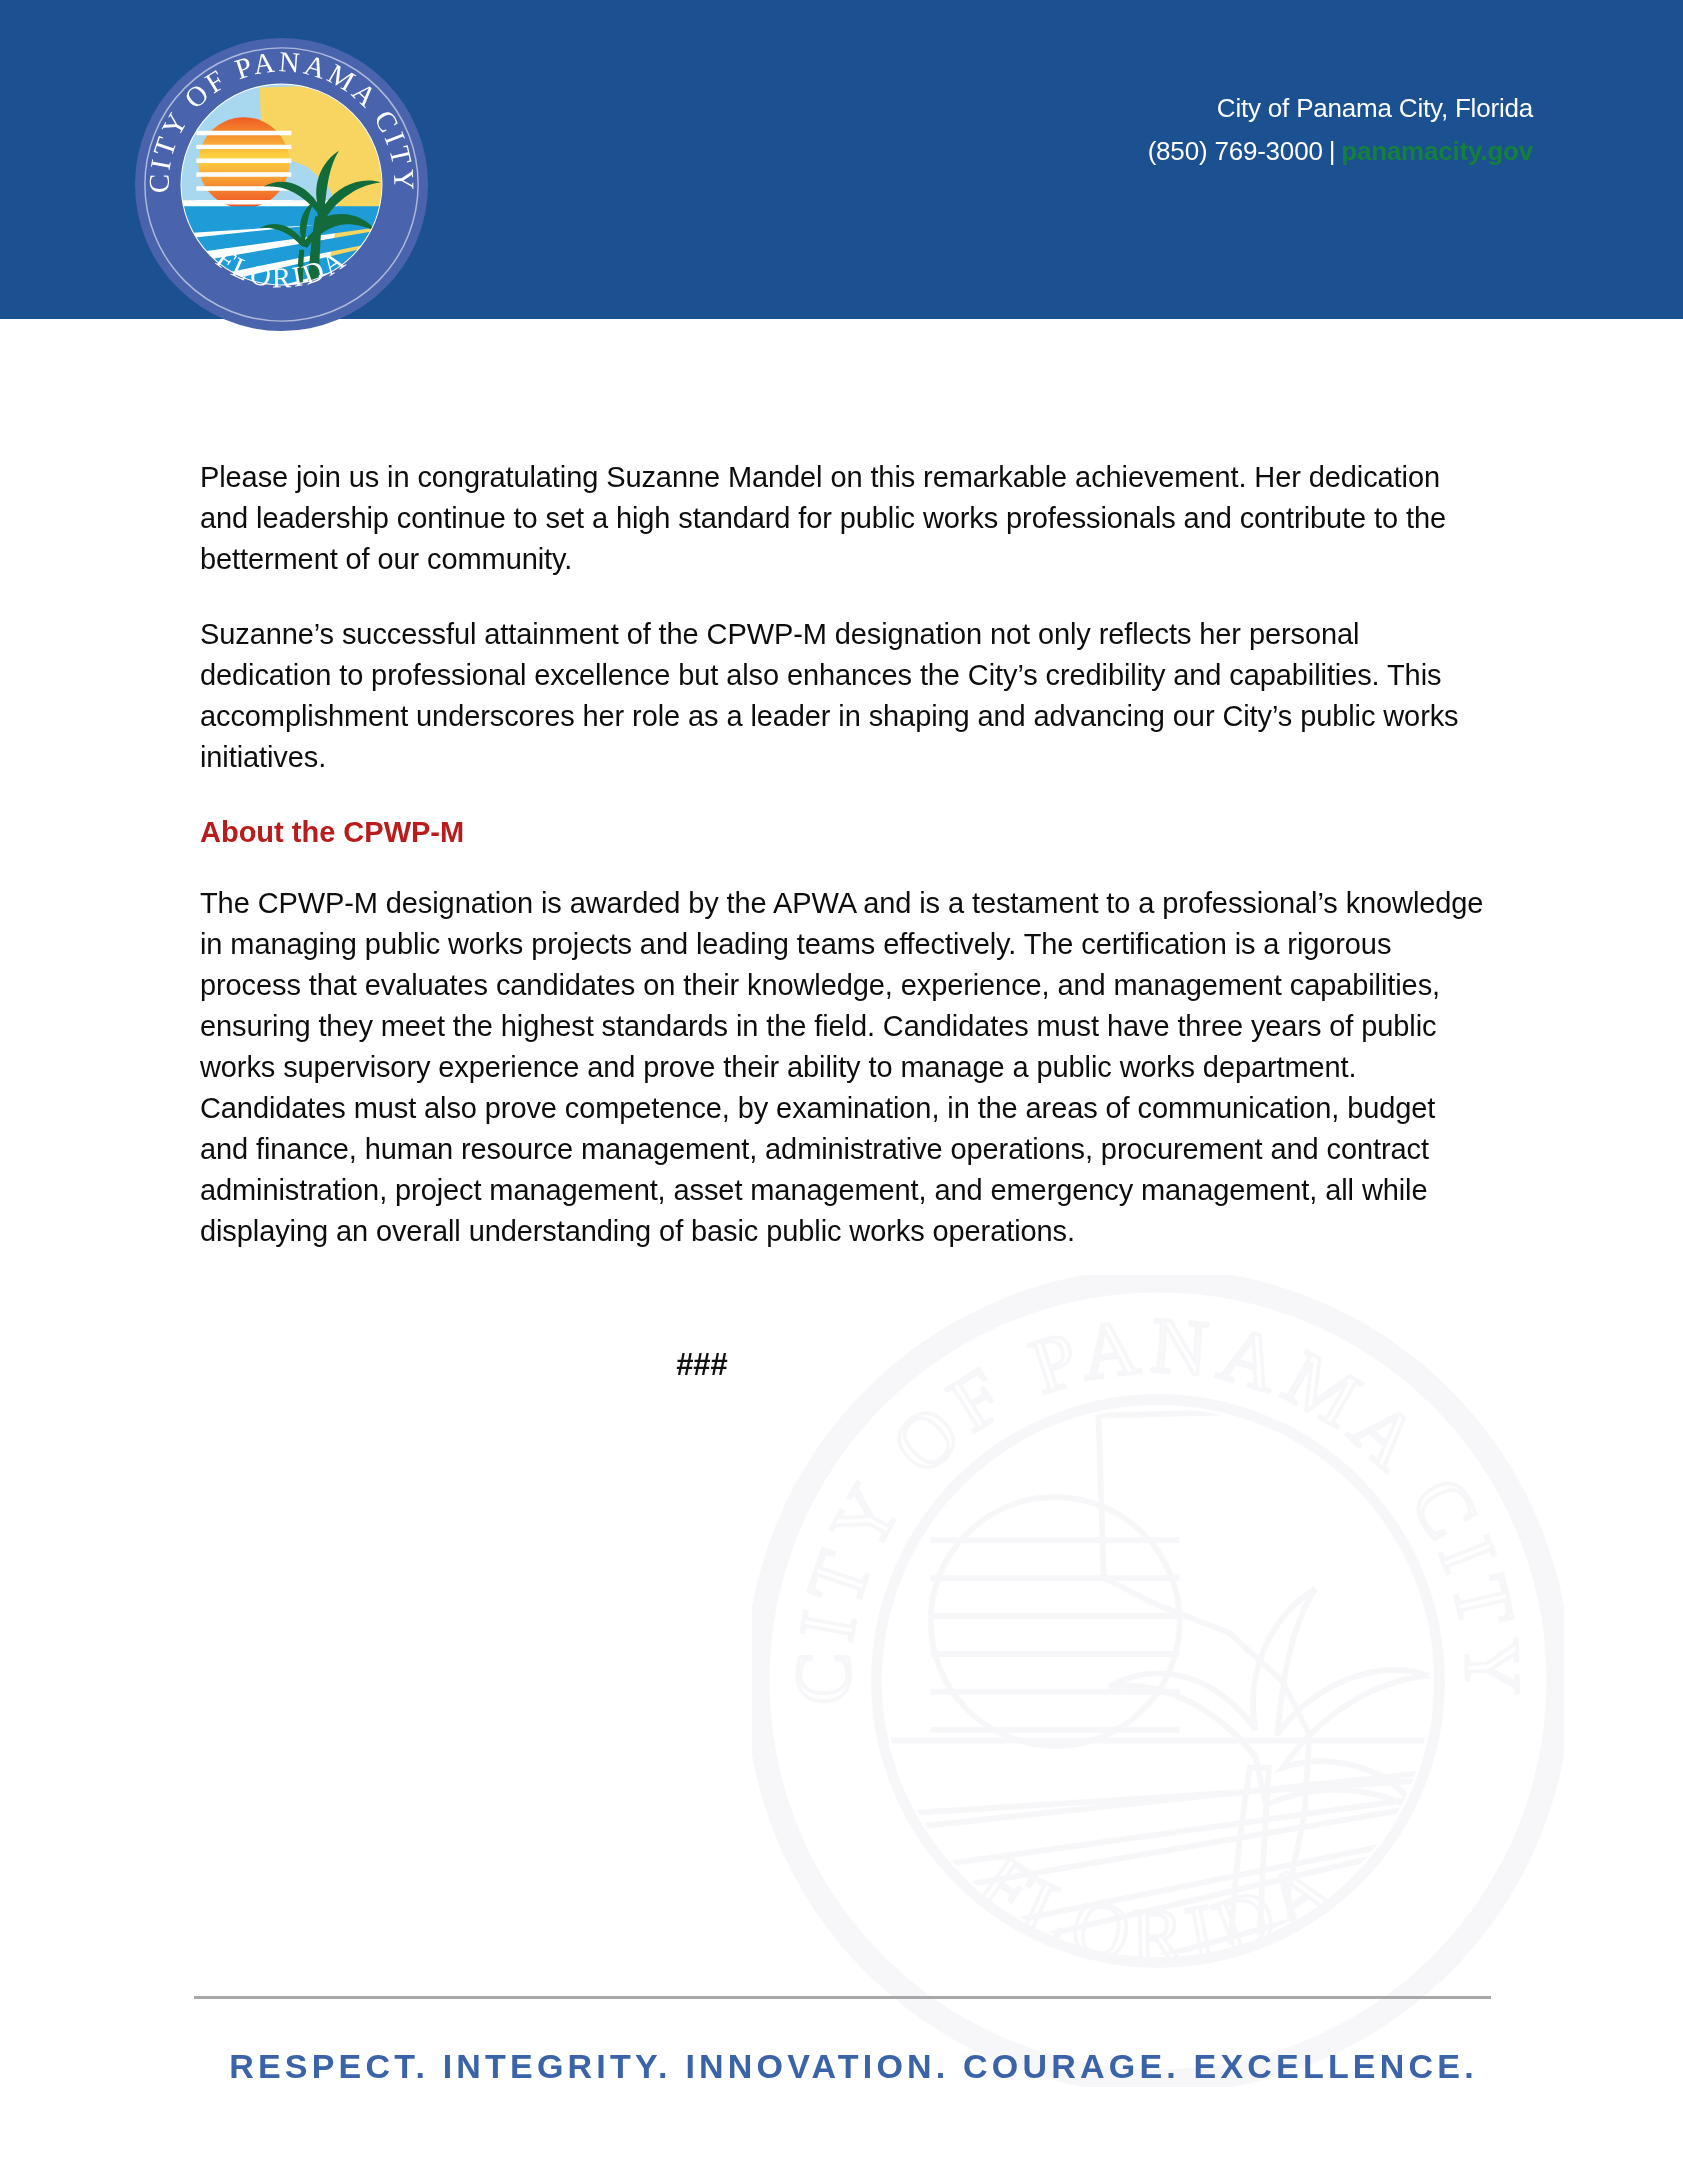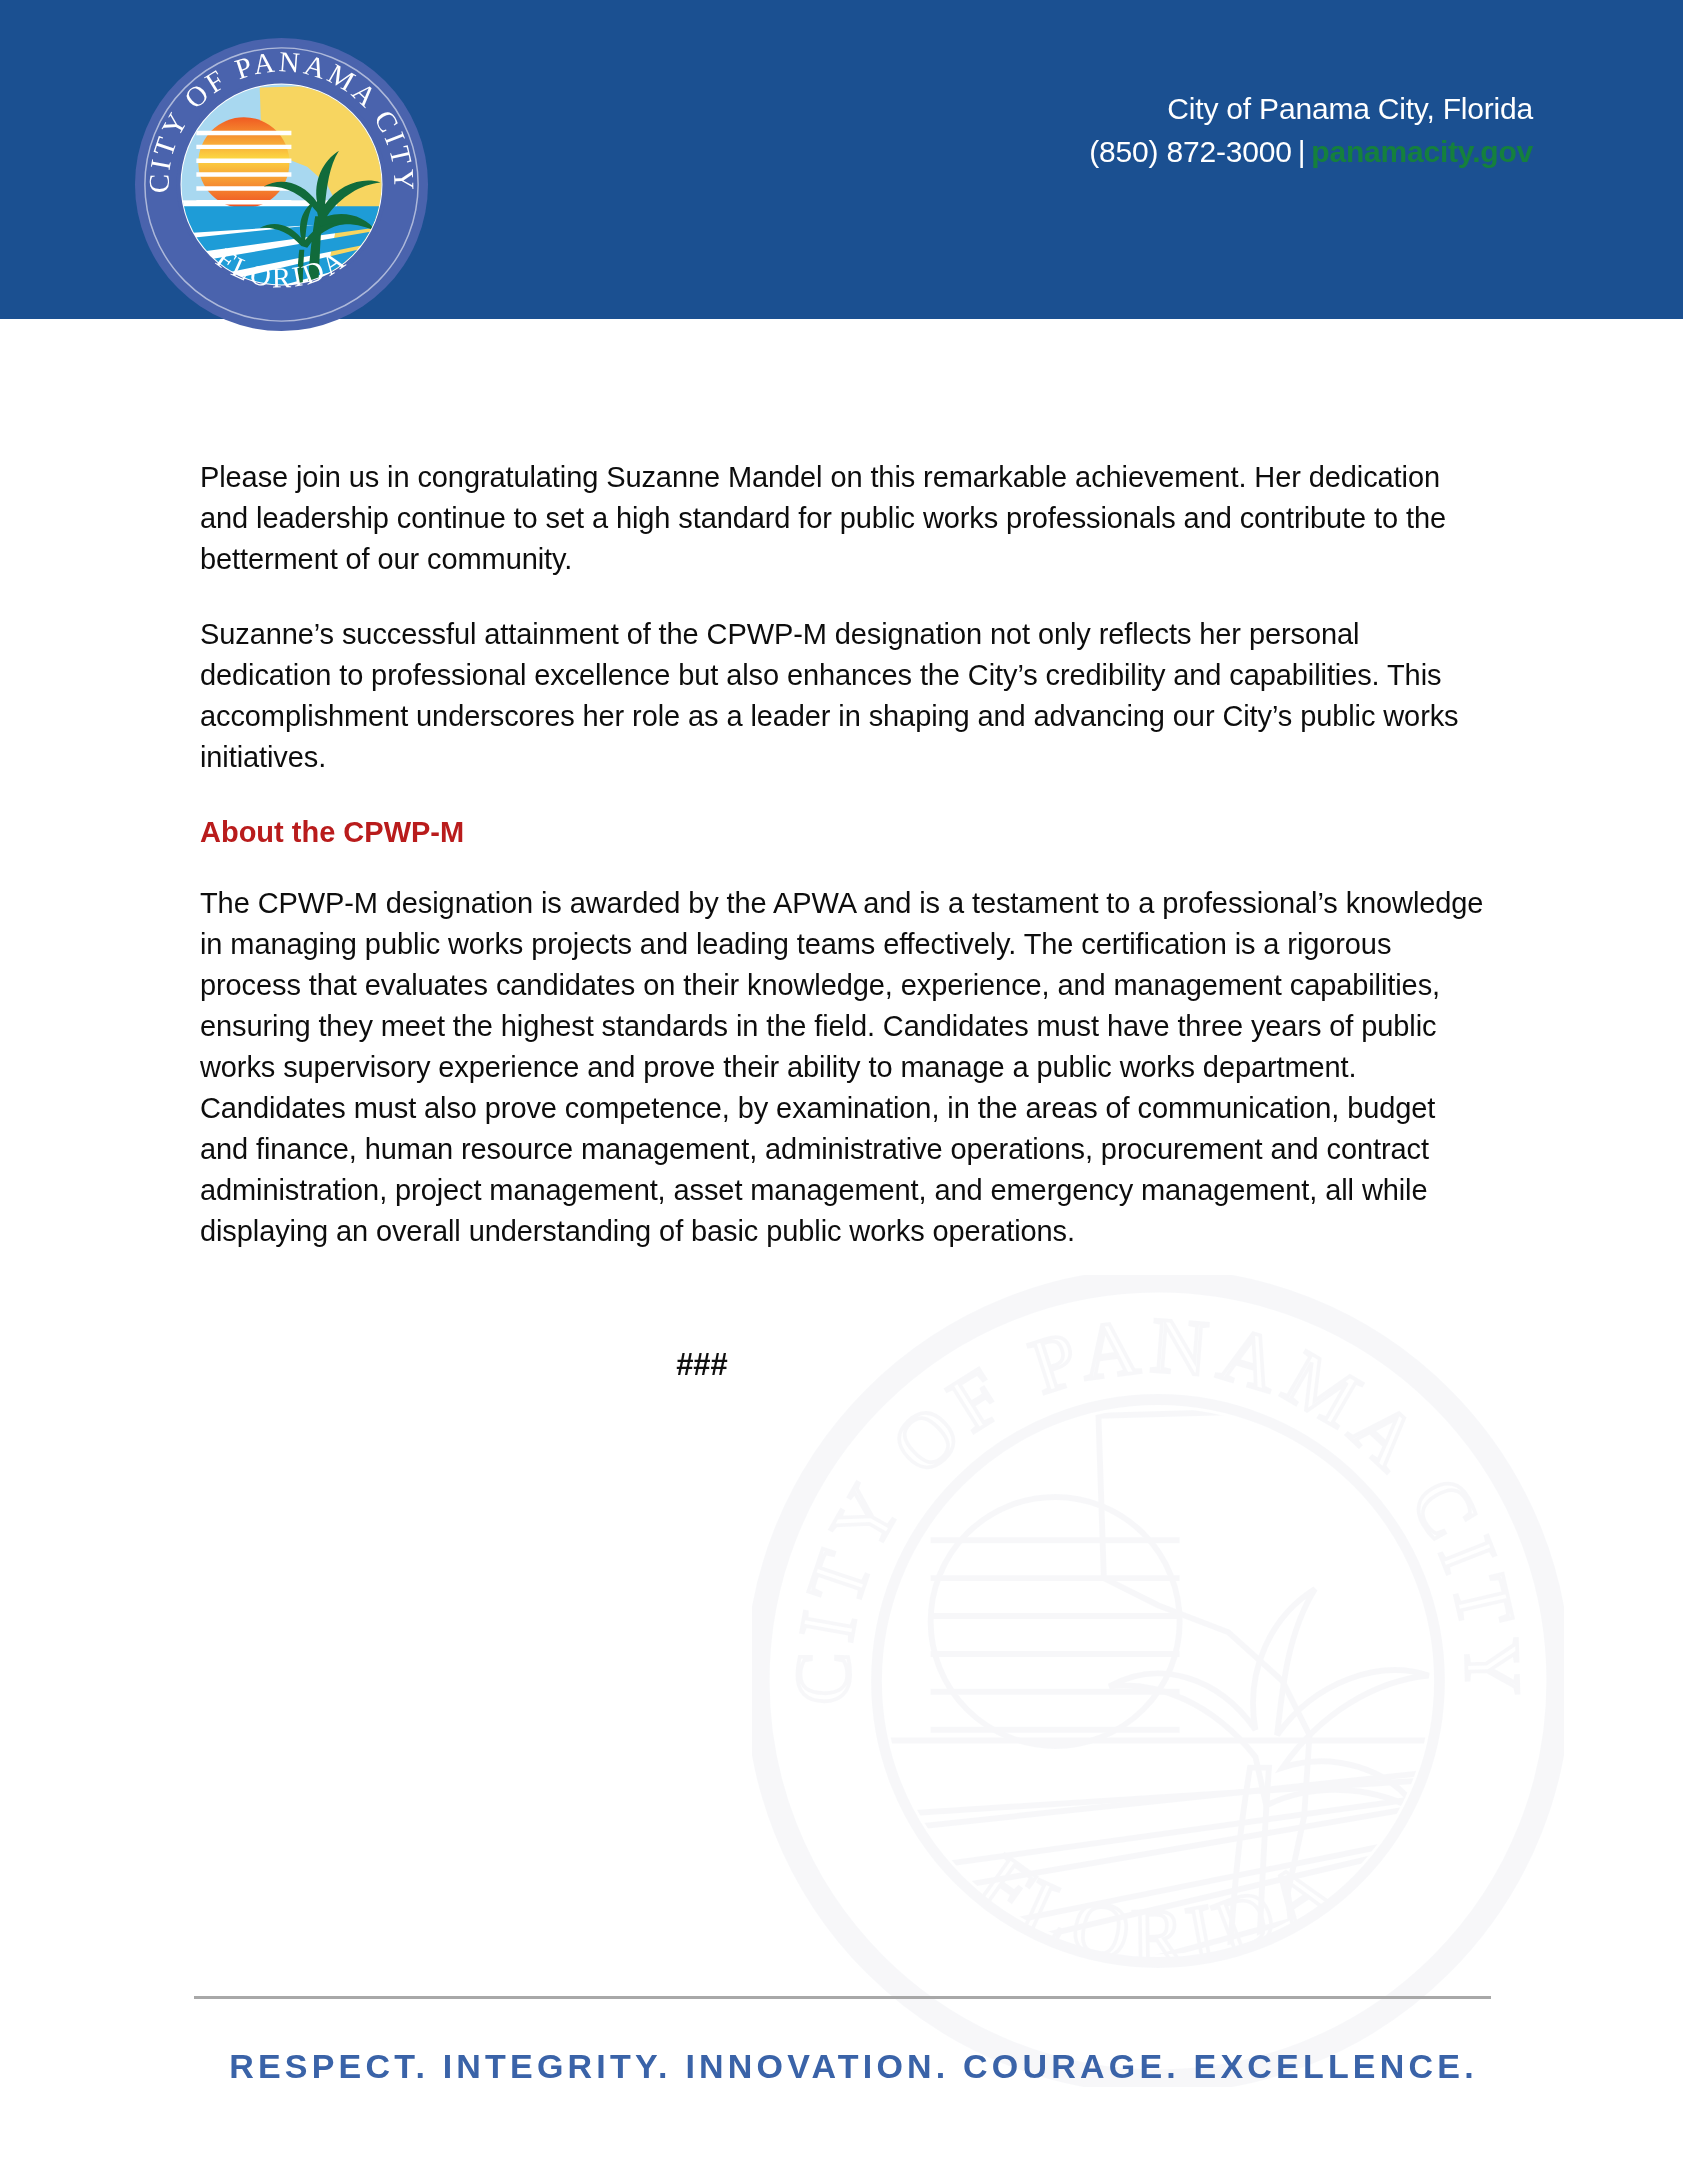--- a/index.html
+++ b/index.html
@@ -27,21 +27,21 @@
     height: 319px;
     background: #1b5091;
   }
   .header-contact {
     position: absolute;
     right: 150px;
     top: 87px;
     text-align: right;
     color: #ffffff;
     font-family: "Liberation Sans Narrow", "Liberation Sans", sans-serif;
-    font-size: 30px;
+    font-size: 26px;
     line-height: 43px;
     letter-spacing: -0.2px;
     white-space: nowrap;
   }
   .header-contact .line3 { white-space: nowrap; }
   .header-contact .sep { color: #ffffff; padding: 0 6px; }
   .header-contact .web { color: #15803d; font-weight: bold; }
 
   
   .seal {
@@ -132,21 +132,21 @@
 </style>
 </head>
 <body>
 
 <div class="page">
 
   <div class="header-band"></div>
 
   <div class="header-contact">
     <div>City of Panama City, Florida</div>
-    <div class="line3"><span>(850) 872-3000</span><span class="sep">|</span><span class="web">panamacity.gov</span></div>
+    <div class="line3"><span>(850) 769-3000</span><span class="sep">|</span><span class="web">panamacity.gov</span></div>
   </div>
 
   <div class="seal">
     <svg viewBox="0 0 300 300" xmlns="http://www.w3.org/2000/svg">
       <defs>
         <path id="arcTop" d="M 36,150 A 114,114 0 0 1 264,150"></path>
         <path id="arcBottom" d="M 46,150 A 104,104 0 0 0 254,150"></path>
         <clipPath id="innerClip">
             <circle cx="150" cy="150" r="101"></circle>
           </clipPath>

